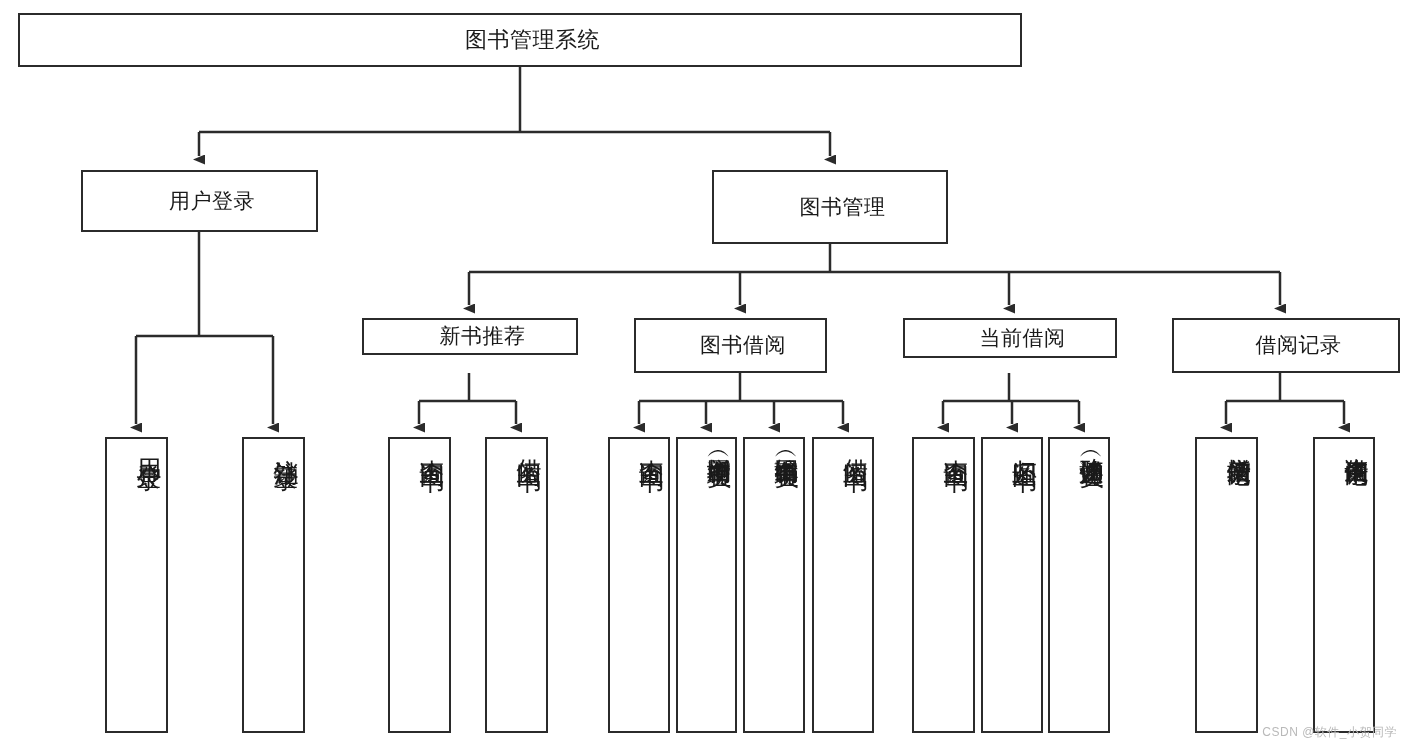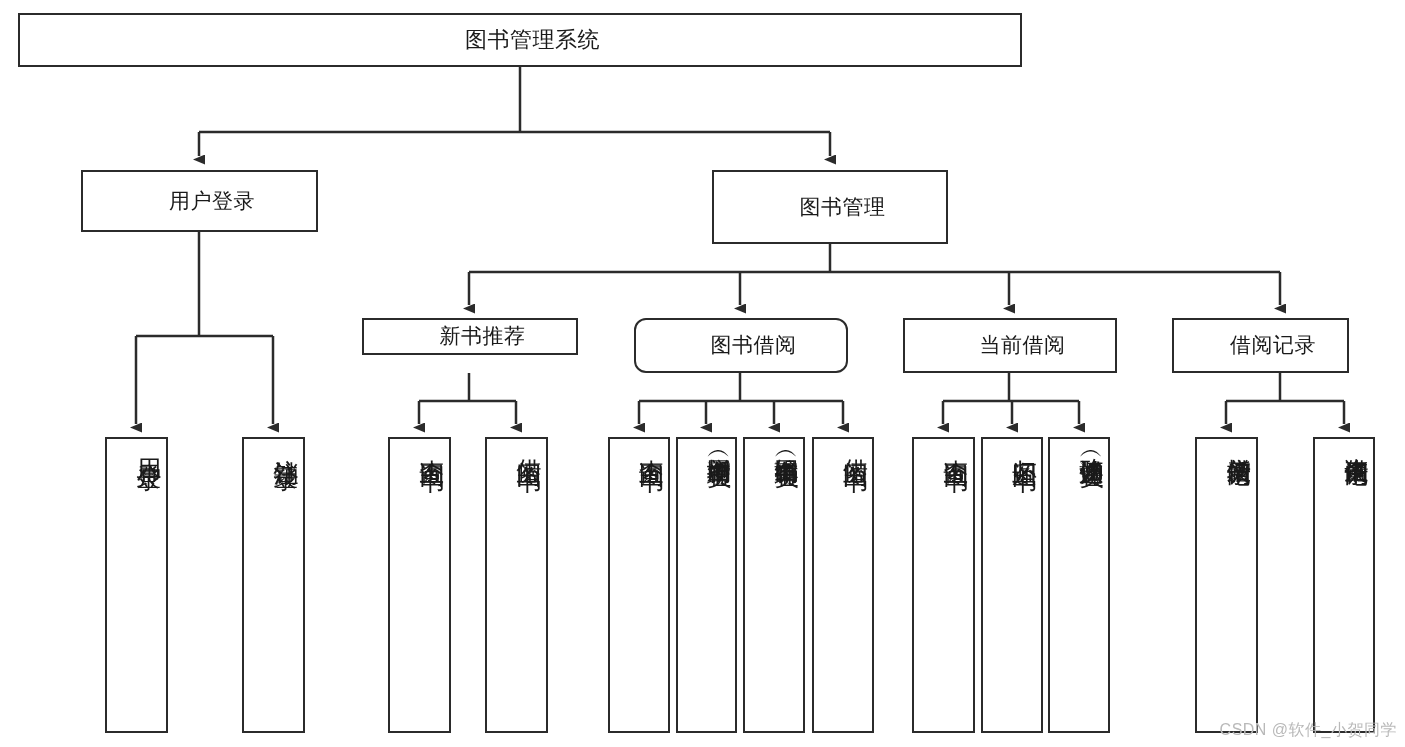--- a/index.html
+++ b/index.html
@@ -65,21 +65,21 @@
     margin: 0 auto;
   }
   .node.vert.tall .node-label {
     font-size: 24px;
     letter-spacing: 1px;
   }
   .watermark {
     position: absolute;
     right: 8px;
     bottom: 6px;
-    font-size: 16px;
+    font-size: 12px;
     color: #b9b9b9;
     z-index: 5;
     white-space: nowrap;
     letter-spacing: 0.5px;
   }
 </style>
 </head>
 <body>
 
 <div id="diagram-root">
@@ -141,27 +141,27 @@
   <div class="node horiz" style="left:81px; top:170px; width:237px; height:62px;">
     <span class="node-label">用户登录</span>
   </div>
   <div class="node horiz" style="left:712px; top:170px; width:236px; height:74px;">
     <span class="node-label">图书管理</span>
   </div>
 
   <div class="node horiz" style="left:362px; top:318px; width:216px; height:37px;">
     <span class="node-label">新书推荐</span>
   </div>
-  <div class="node horiz" style="left:634px; top:318px; width:214px; height:55px;border-radius:12px;">
+  <div class="node horiz" style="left:634px; top:318px; width:193px; height:55px;">
     <span class="node-label">图书借阅</span>
   </div>
-  <div class="node horiz" style="left:903px; top:318px; width:214px; height:55px;">
+  <div class="node horiz" style="left:903px; top:318px; width:214px; height:40px;">
     <span class="node-label">当前借阅</span>
   </div>
-  <div class="node horiz" style="left:1172px; top:318px; width:177px; height:55px;">
+  <div class="node horiz" style="left:1172px; top:318px; width:228px; height:55px;">
     <span class="node-label">借阅记录</span>
   </div>
 
   <div class="node vert" style="left:105px; top:437px; width:63px; height:296px;">
     <span class="node-label">用户登录</span>
   </div>
   <div class="node vert" style="left:242px; top:437px; width:63px; height:296px;">
     <span class="node-label">注销登录</span>
   </div>
 

